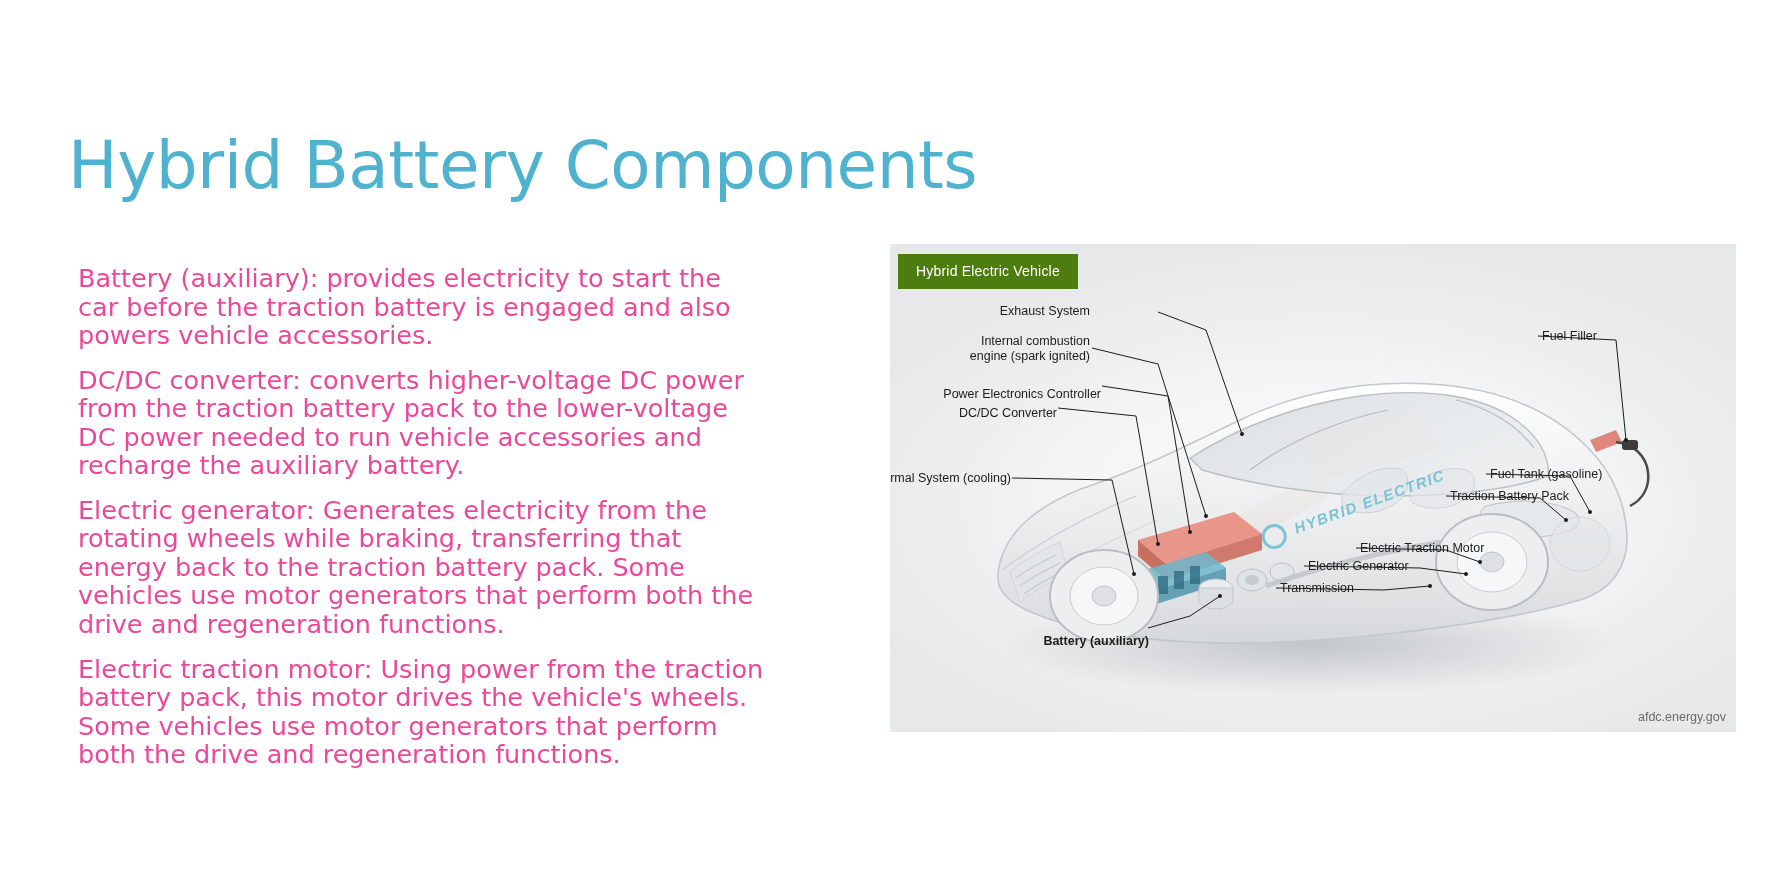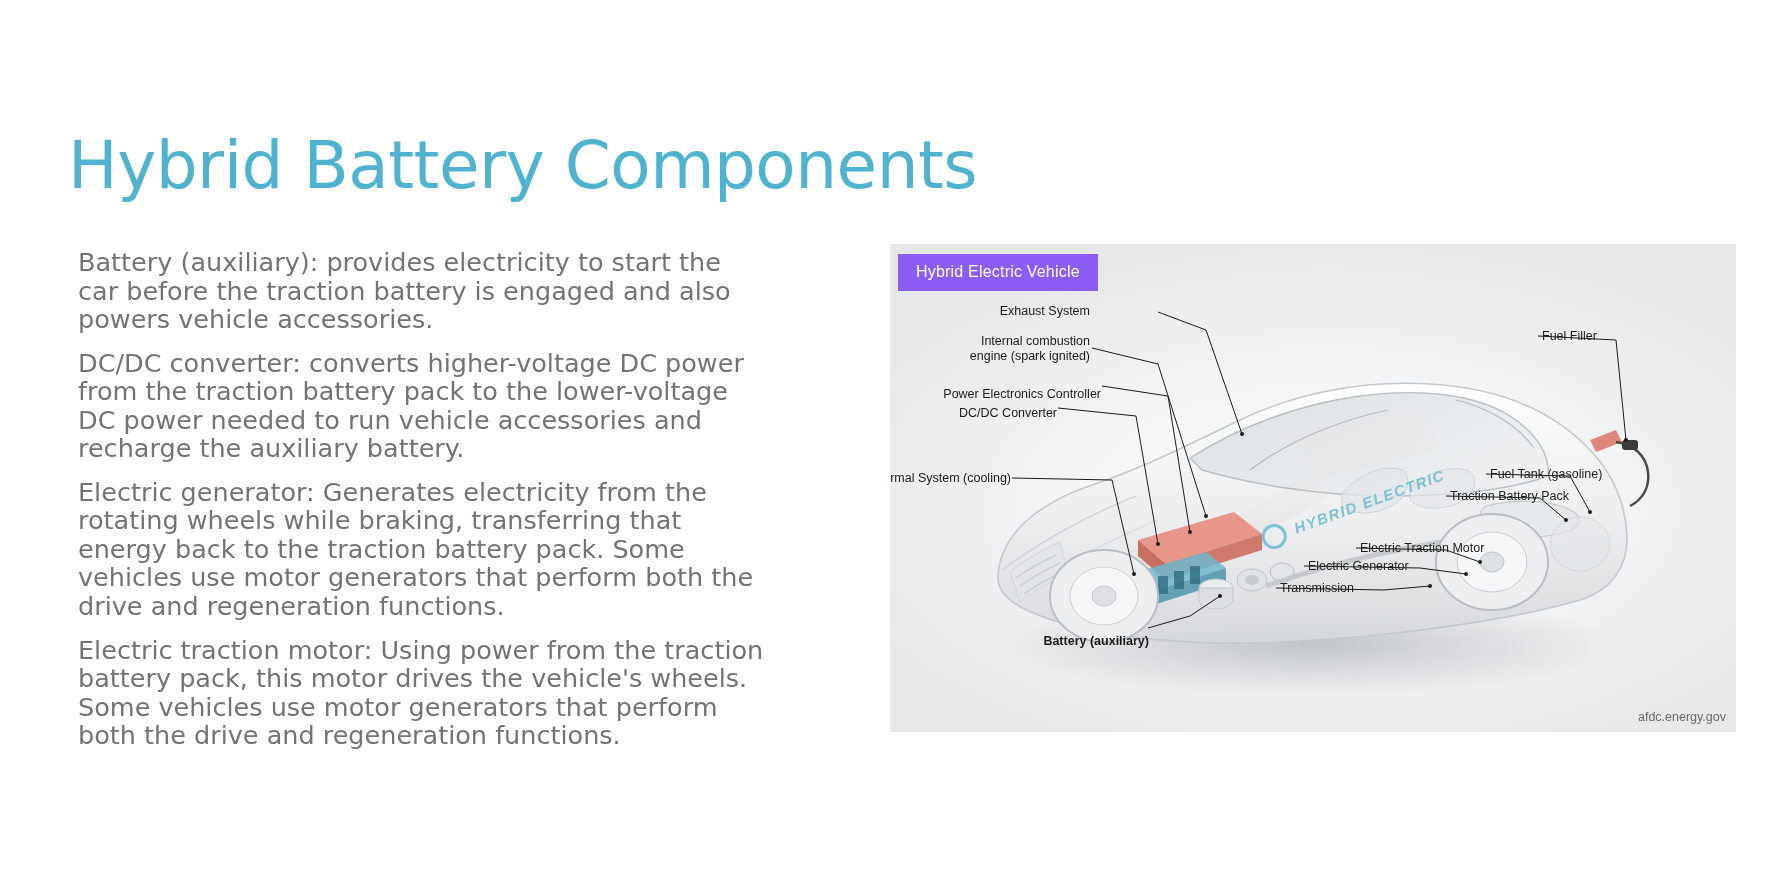--- a/index.html
+++ b/index.html
@@ -37,22 +37,22 @@
   
   .body-col {
     position: absolute;
     left: 78px;
     top: 248px;
     width: 690px;
   }
   .para {
     font-size: 25.5px;
     line-height: 1.12;
-    color: #737373;
-    margin: 0 0 15px 0;
+    color: #ec4899;
+    margin: 16px 0 15px 0;
     text-align: left;
   }
   .para:last-child { margin-bottom: 0; }
 
   
   .figure {
     position: absolute;
     left: 890px;
     top: 244px;
     width: 846px;
@@ -64,23 +64,23 @@
     position: absolute;
     inset: 0;
     background:
       radial-gradient(ellipse 62% 55% at 52% 54%, #fdfdfd 0%, #f4f5f6 48%, #eceeef 72%, #e6e8ea 100%);
   }
 
   .fig-badge {
     position: absolute;
     left: 8px;
     top: 10px;
-    background: #8b5cf6;
+    background: #4d7c0f;
     color: #ffffff;
-    font-size: 16px;
+    font-size: 14px;
     padding: 9px 18px 10px 18px;
     letter-spacing: 0.2px;
     font-family: "Liberation Sans", sans-serif;
   }
 
   .fig-credit {
     position: absolute;
     right: 10px;
     bottom: 8px;
     font-size: 12.5px;

